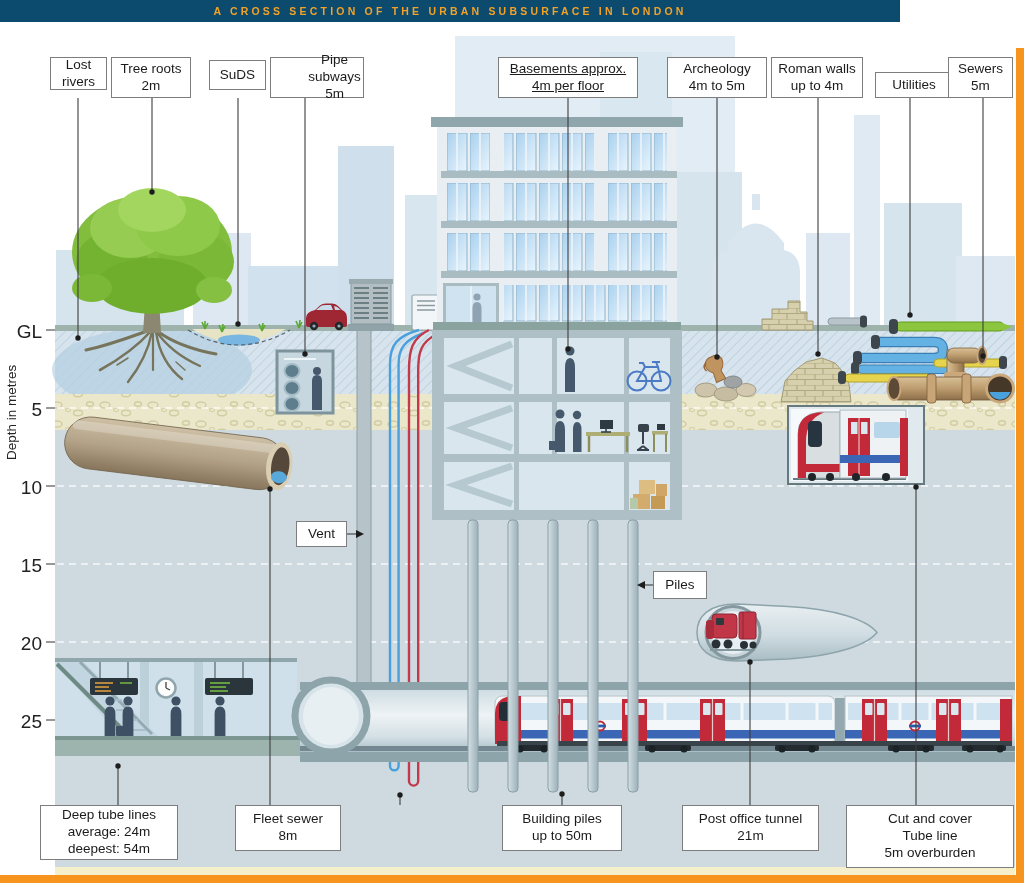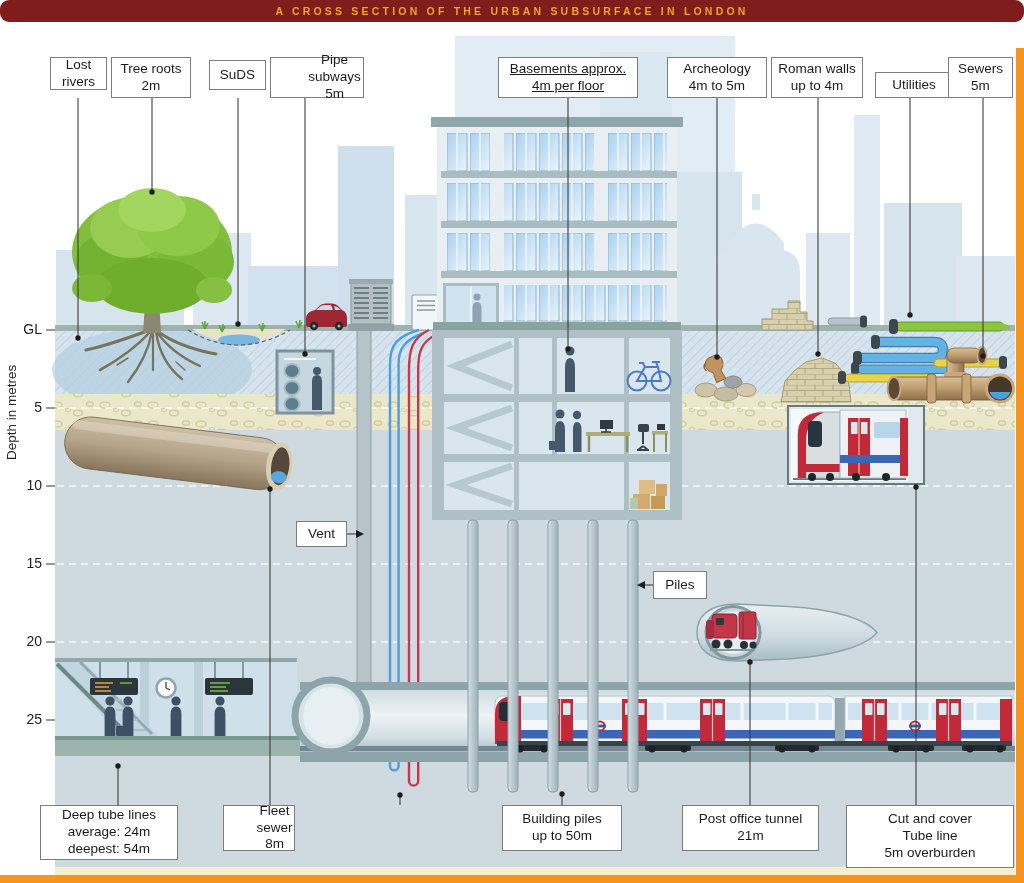--- a/index.html
+++ b/index.html
@@ -1,21 +1,21 @@
 <!DOCTYPE html>
 <html><head>
 <meta charset="utf-8">
 <style>
   html,body{margin:0;padding:0;background:#ffffff;font-family:"Liberation Sans",sans-serif;}
   .stage{position:relative;width:1024px;height:883px;background:#fff;overflow:hidden;}
-  .banner{position:absolute;left:0;top:0;width:1024px;height:22px;background:#7f1d1d;display:flex;align-items:center;justify-content:center;border-radius:9px;}
+  .banner{position:absolute;left:0;top:0;width:900px;height:22px;background:#0c4a6e;display:flex;align-items:center;justify-content:center;}
   .banner span{color:#f2a227;font-size:10.5px;font-weight:bold;letter-spacing:3.2px;text-transform:uppercase;}
   svg.art{position:absolute;left:0;top:0;}
   .lbl{position:absolute;background:#fff;border:1px solid #7d7d7d;color:#1b1b1b;font-size:13.5px;line-height:1.24;display:flex;align-items:center;justify-content:center;text-align:center;white-space:pre-line;box-sizing:border-box;padding:2px 5px;}
-  .tick{position:absolute;left:0;width:42px;text-align:right;font-size:14px;color:#222;}
+  .tick{position:absolute;left:0;width:42px;text-align:right;font-size:19px;color:#222;}
   .axis-label{position:absolute;left:4px;top:310px;height:150px;writing-mode:vertical-rl;transform:rotate(180deg);font-size:13.5px;color:#222;display:flex;align-items:center;}
 </style>
 </head>
 <body>
 
 <div class="stage">
 
   <div class="banner">
     <span>A CROSS SECTION OF THE URBAN SUBSURFACE IN LONDON</span>
   </div>
@@ -565,21 +565,21 @@
   <div class="lbl" style="left:875px;top:72px;width:78px;height:26px;text-align:right;">Utilities</div>
   <div class="lbl" style="left:948px;top:57px;width:65px;height:41px;">Sewers
 5m</div>
 
   <div class="lbl" style="left:296px;top:521px;width:51px;height:26px;">Vent</div>
   <div class="lbl" style="left:653px;top:571px;width:54px;height:28px;">Piles</div>
 
   <div class="lbl" style="left:40px;top:805px;width:138px;height:55px;">Deep tube lines
 average: 24m
 deepest: 54m</div>
-  <div class="lbl" style="left:223px;top:805px;width:72px;height:46px;padding-left:36px;">Fleet sewer
+  <div class="lbl" style="left:235px;top:805px;width:106px;height:46px;">Fleet sewer
 8m</div>
   <div class="lbl" style="left:502px;top:805px;width:120px;height:46px;">Building piles
 up to 50m</div>
   <div class="lbl" style="left:682px;top:805px;width:137px;height:46px;">Post office tunnel
 21m</div>
   <div class="lbl" style="left:846px;top:805px;width:168px;height:63px;">Cut and cover
 Tube line
 5m overburden</div>
 
 </div>

